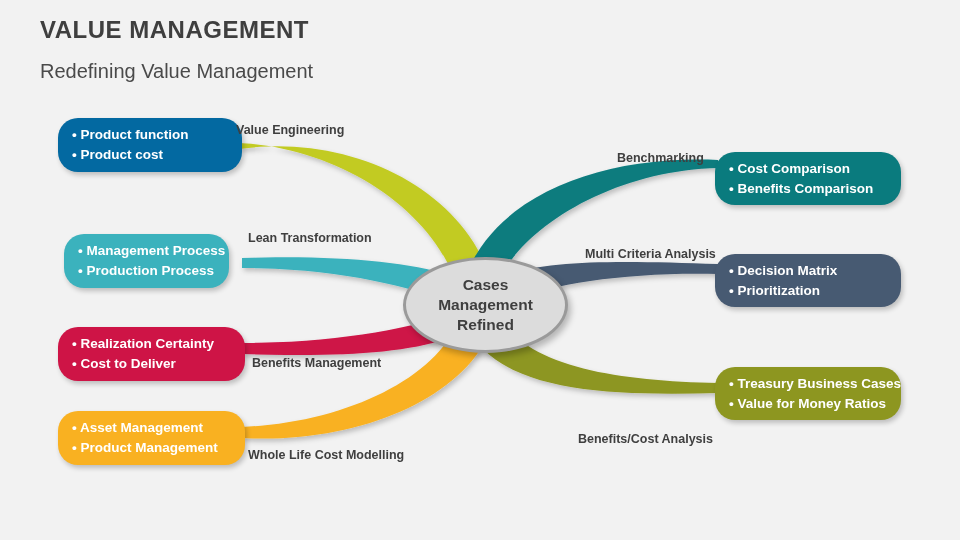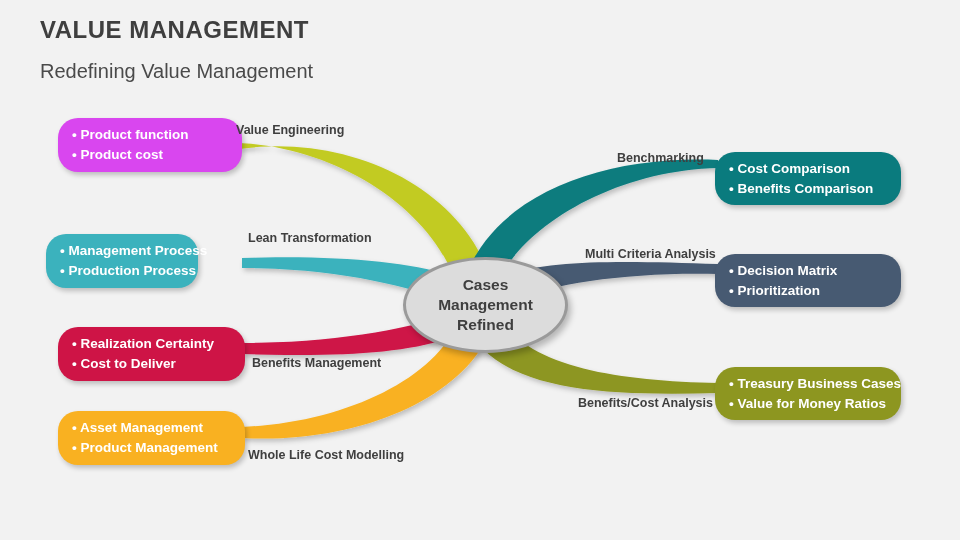--- a/index.html
+++ b/index.html
@@ -89,26 +89,26 @@
       <path d="M 242 427 C 340 423 430 382 456 326 L 486 340 C 452 404 350 444 242 438 Z" fill="#f9b121"></path>
 
       <path d="M 718 168 C 624 170 536 217 503 272 L 470 266 C 506 190 610 155 718 160 Z" fill="#0a7b7e"></path>
 
       <path d="M 718 274 C 630 272 556 283 512 300 L 506 275 C 552 259 628 261 718 264 Z" fill="#475a72"></path>
 
       <path d="M 718 383 C 620 381 530 368 500 318 L 470 332 C 505 392 608 396 718 393 Z" fill="#8d9620"></path>
     </g>
   </svg>
 
-  <div class="nodebox" style="left:58px;top:118px;width:184px;height:54px;background:#d946ef;">
+  <div class="nodebox" style="left:58px;top:118px;width:184px;height:54px;background:#0369a1;">
     <span class="li">Product function</span>
     <span class="li">Product cost</span>
   </div>
 
-  <div class="nodebox" style="left:46px;top:234px;width:152px;height:54px;background:#3bb2bd;">
+  <div class="nodebox" style="left:64px;top:234px;width:165px;height:54px;background:#3bb2bd;">
     <span class="li">Management Process</span>
     <span class="li">Production Process</span>
   </div>
 
   <div class="nodebox" style="left:58px;top:327px;width:187px;height:54px;background:#ce1446;">
     <span class="li">Realization Certainty</span>
     <span class="li">Cost to Deliver</span>
   </div>
 
   <div class="nodebox" style="left:58px;top:411px;width:187px;height:54px;background:#f9b121;">
@@ -136,21 +136,21 @@
   <div class="blabel" style="left:248px;top:231px;">Lean Transformation</div>
 
   <div class="blabel" style="left:252px;top:356px;">Benefits Management</div>
 
   <div class="blabel" style="left:248px;top:448px;">Whole Life Cost Modelling</div>
 
   <div class="blabel" style="left:617px;top:151px;">Benchmarking</div>
 
   <div class="blabel" style="left:585px;top:247px;">Multi Criteria Analysis</div>
 
-  <div class="blabel" style="left:578px;top:396px;">Benefits/Cost Analysis</div>
+  <div class="blabel" style="left:578px;top:432px;">Benefits/Cost Analysis</div>
 
   <div class="centerwrap">
     <div class="centerell"></div>
     <div class="centertext">
       <span>Cases</span>
       <span>Management</span>
       <span>Refined</span>
     </div>
   </div>
 

